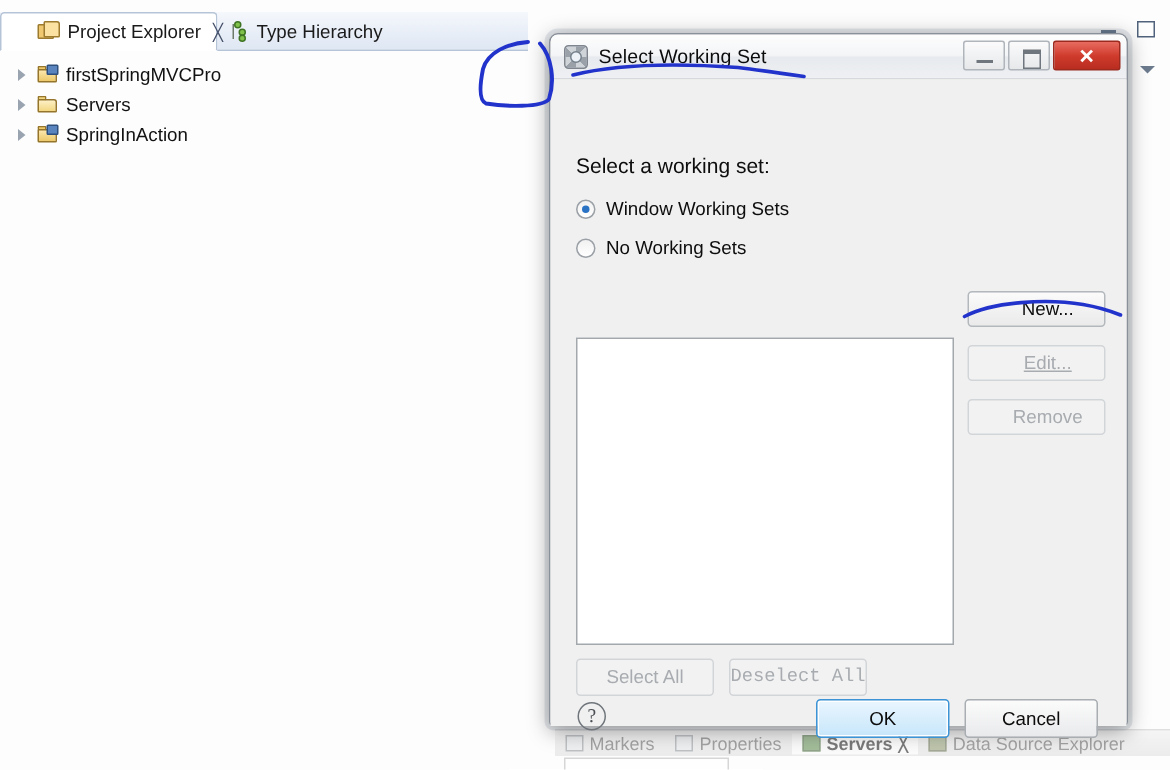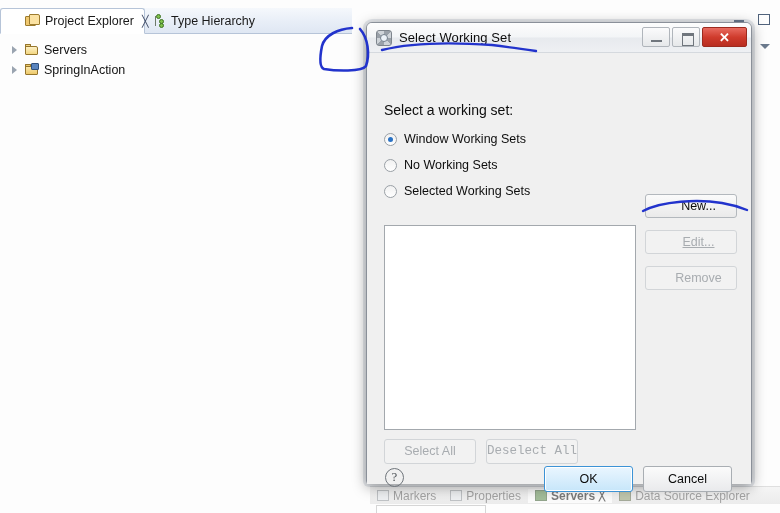--- a/index.html
+++ b/index.html
@@ -318,20 +318,29 @@
           </span>
       </span>
       <span class="tb-btn">
           <span class="ic-vmenu"></span>
         </span>
     </div>
 
     <div class="tree">
       <div class="tree-row">
         <span class="tw-arrow"></span>
+        <span class="ic-prj">
+          <span class="tab"></span>
+            <span class="base"></span>
+            <span class="badge"></span>
+        </span>
+        <span>firstSpringMVCPro</span>
+      </div>
+      <div class="tree-row">
+        <span class="tw-arrow"></span>
         <span class="ic-folder">
           <span class="tab"></span>
             <span class="base"></span>
         </span>
         <span>Servers</span>
       </div>
       <div class="tree-row">
         <span class="tw-arrow"></span>
         <span class="ic-prj">
           <span class="tab"></span>
@@ -384,24 +393,20 @@
       <div class="dlg-label">Select a working set:</div>
 
       <div class="radio-row" style="top:79px;">
         <span class="radio checked"></span>
         <span>Window Working Sets</span>
       </div>
       <div class="radio-row" style="top:105px;">
         <span class="radio"></span>
         <span>No Working Sets</span>
       </div>
-      <div class="radio-row" style="top:131px;">
-        <span class="radio"></span>
-        <span>Selected Working Sets</span>
-      </div>
 
       <div class="listbox"></div>
 
       <div class="sidebtn" style="top:141px;">New...</div>
       <div class="sidebtn disabled" style="top:177px;text-decoration:underline;">Edit...</div>
       <div class="sidebtn disabled" style="top:213px;">Remove</div>
 
       <div class="smallbtn" style="left:17px;">Select All</div>
       <div class="smallbtn" style="left:119px;font-family:Liberation Mono, monospace;">Deselect All</div>
 

